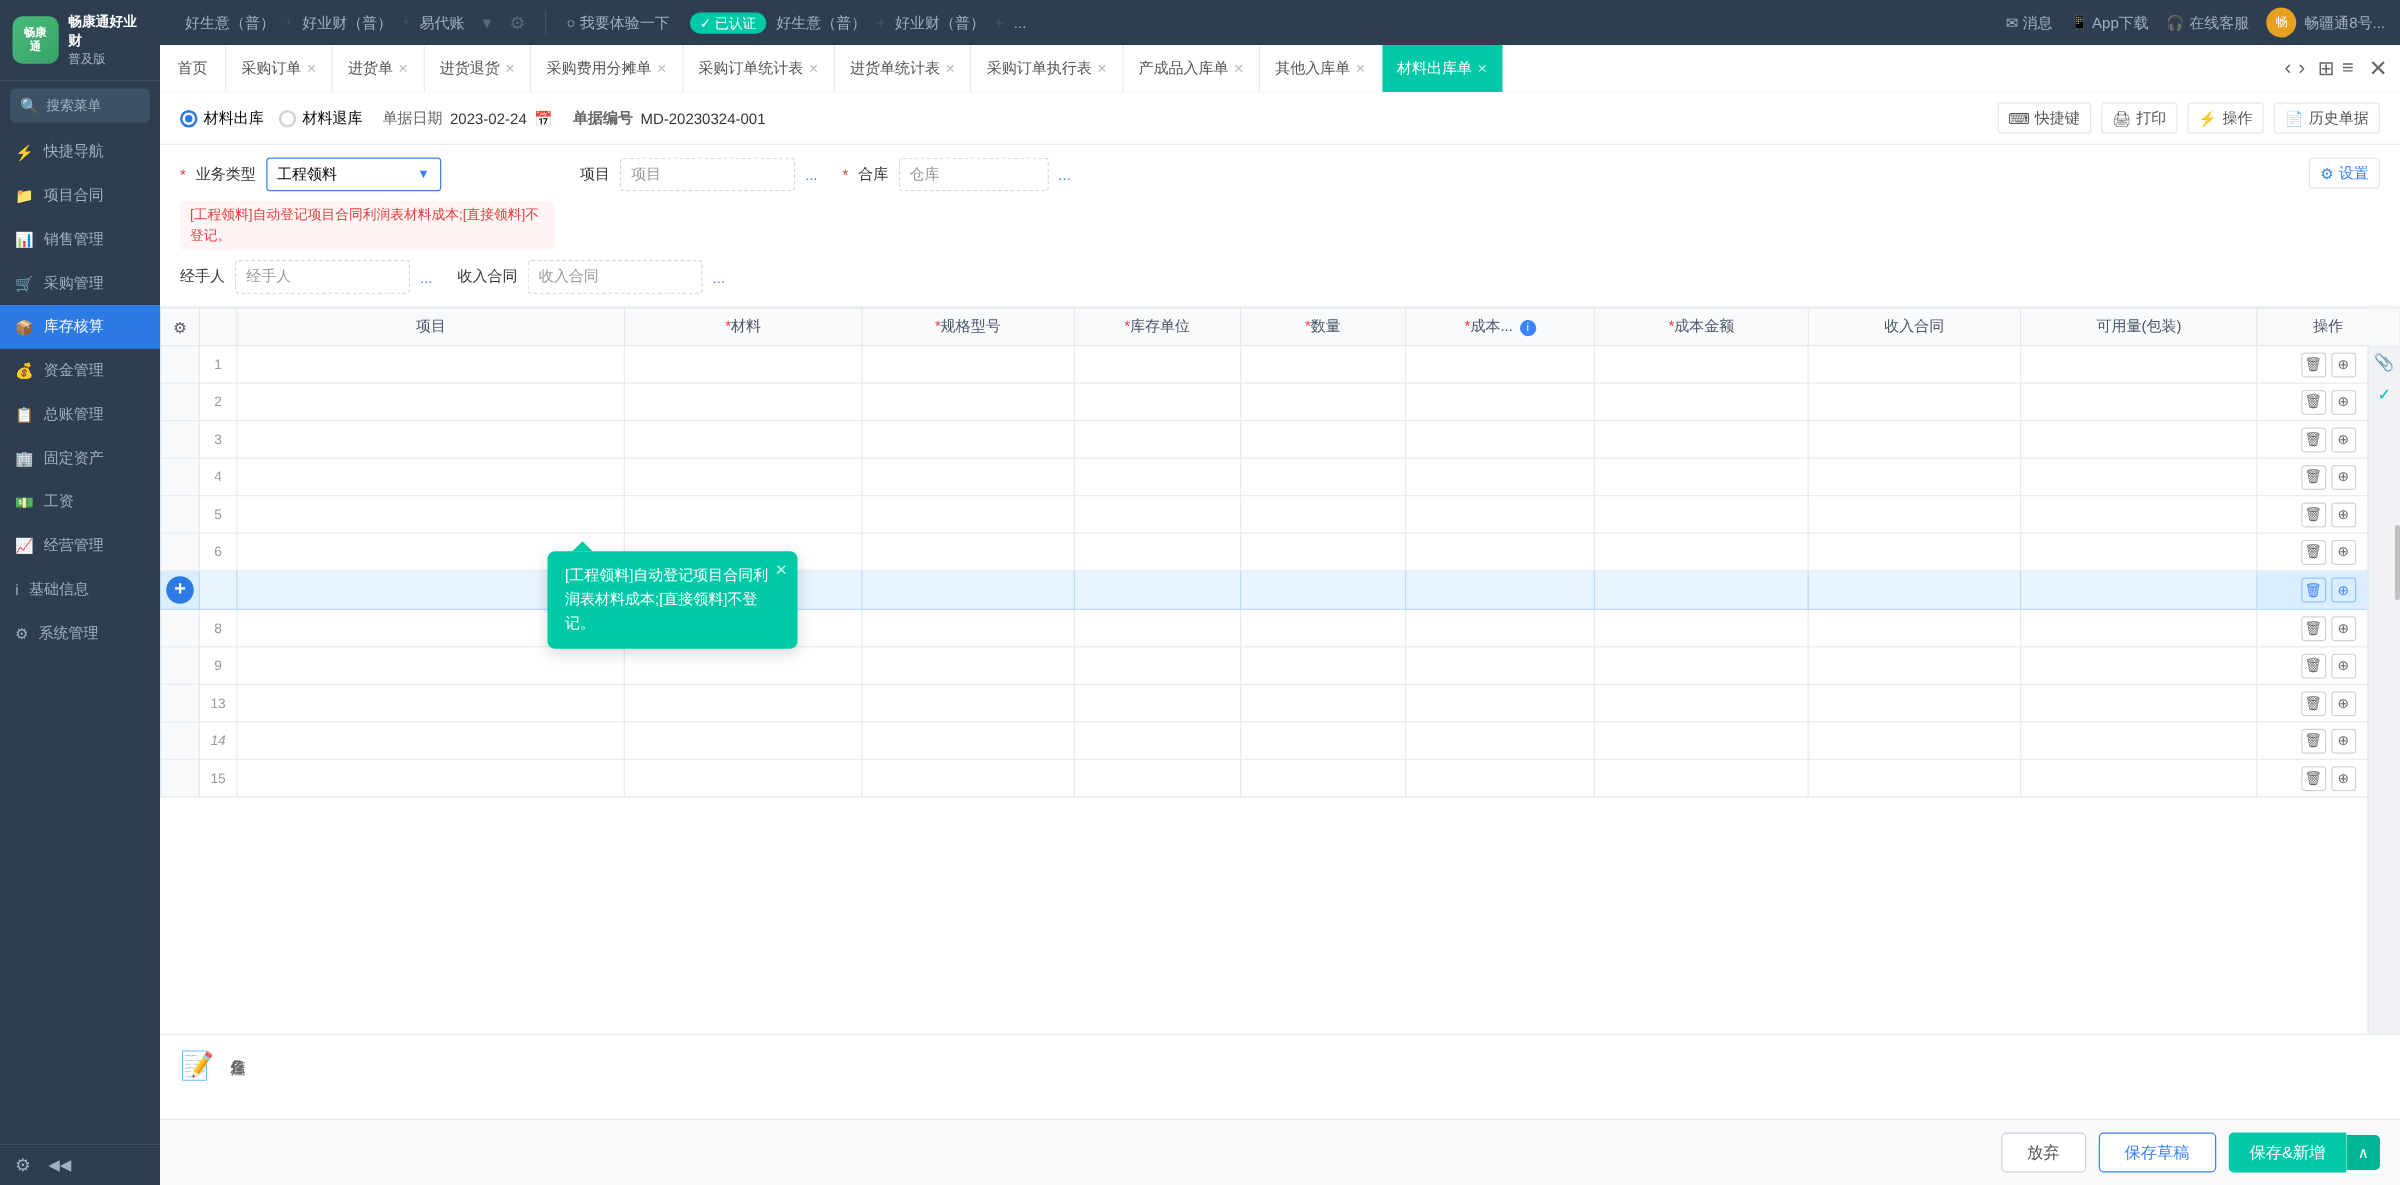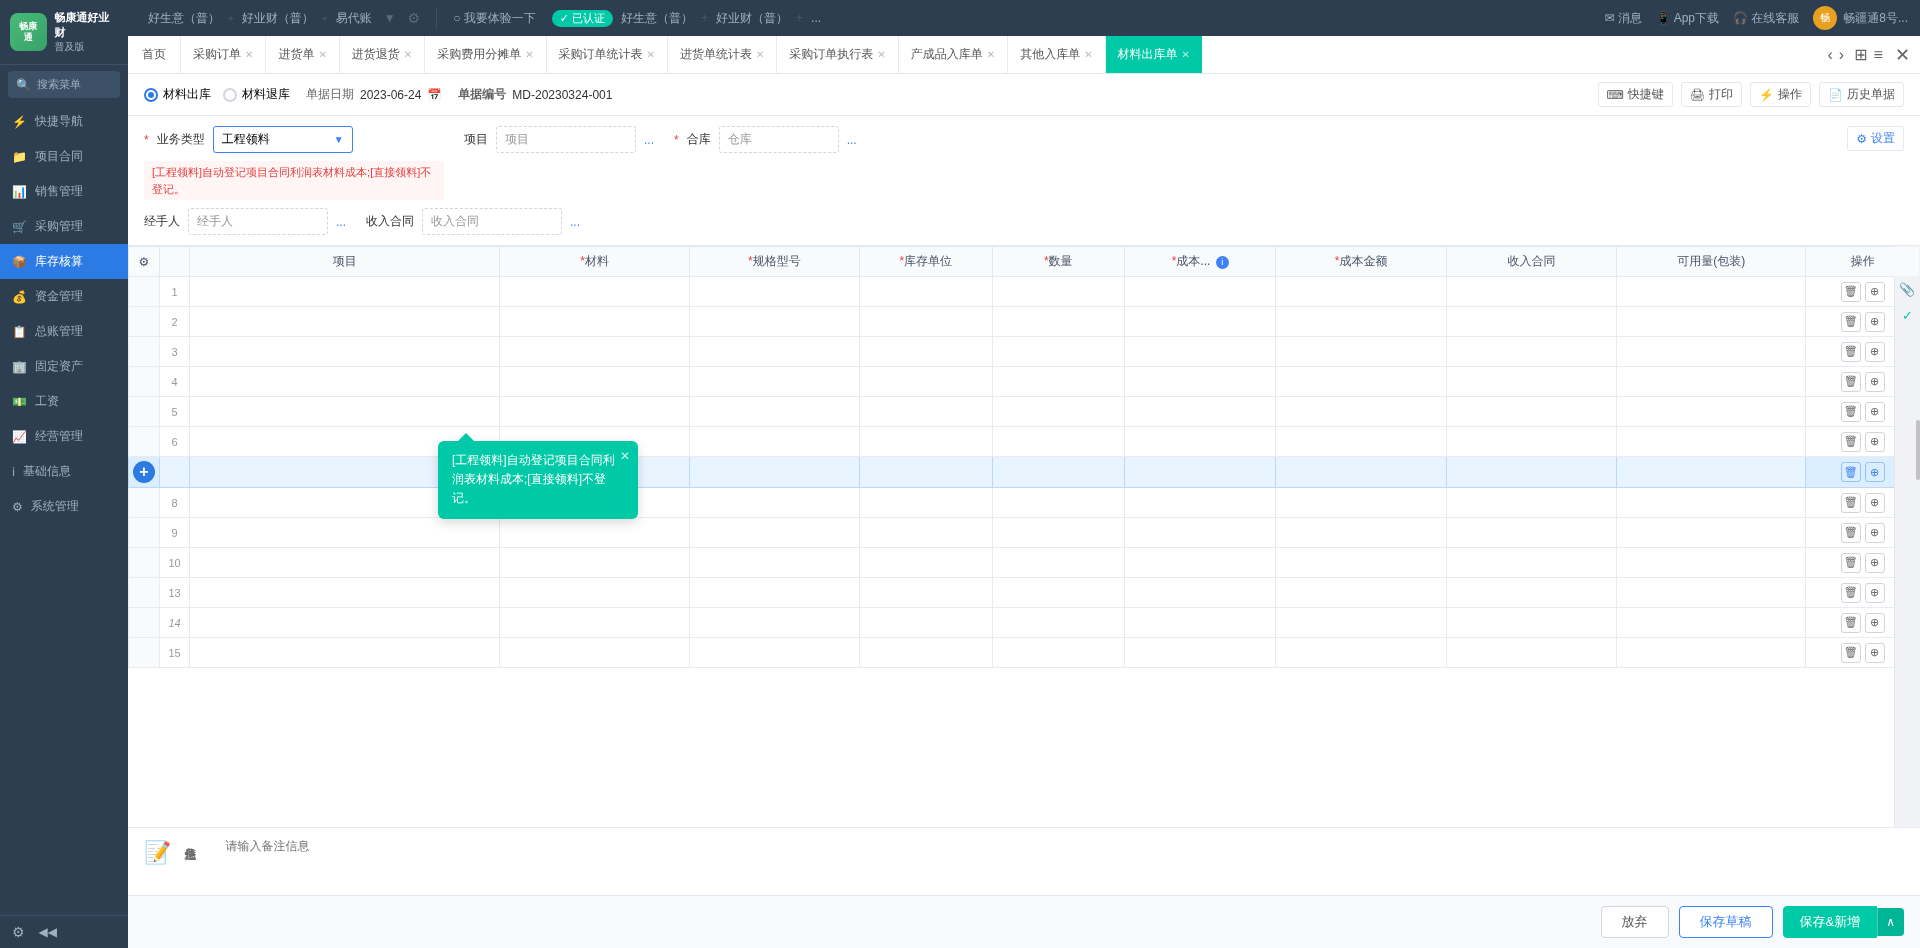--- a/index.html
+++ b/index.html
@@ -183,21 +183,21 @@
             </div>
             <span>材料出库</span>
           </label>
           <label style="display:flex;align-items:center;gap:5px;cursor:pointer;font-size:12px;">
             <div style="width:14px;height:14px;border-radius:50%;border:2px solid #d1d5db;"></div>
             <span>材料退库</span>
           </label>
         </div>
         <div style="display:flex;align-items:center;gap:6px;font-size:12px;">
           <span style="color:#666;">单据日期</span>
-          <span style="color:#333;font-weight:500;">2023-06-24</span>
+          <span style="color:#333;font-weight:500;">2023-02-24</span>
           <span style="color:#3b82f6;cursor:pointer;">📅</span>
         </div>
         <div style="display:flex;align-items:center;gap:6px;font-size:12px;">
           <span style="color:#666;font-weight:bold;">单据编号</span>
           <span style="color:#333;font-weight:500;">MD-20230324-001</span>
         </div>
         <div style="margin-left:auto;display:flex;gap:8px;align-items:center;">
           <div style="display:flex;align-items:center;gap:4px;font-size:12px;color:#555;cursor:pointer;padding:3px 8px;border:1px solid #e2e8f0;border-radius:3px;">
             <span>⌨</span>
             <span>快捷键</span>
@@ -497,94 +497,75 @@
                 <td style="border:1px solid #e8ecf0;"></td>
                 <td style="border:1px solid #e8ecf0;padding:4px;height:30px;">
                   <div style="display:flex;gap:4px;justify-content:center;">
                     <div style="width:20px;height:20px;border:1px solid #d1d5db;border-radius:3px;display:flex;align-items:center;justify-content:center;cursor:pointer;font-size:11px;color:#666;">🗑</div>
                     <div style="width:20px;height:20px;border:1px solid #d1d5db;border-radius:3px;display:flex;align-items:center;justify-content:center;cursor:pointer;font-size:11px;color:#666;">⊕</div>
                   </div>
                 </td>
               </tr>
             <tr>
                 <td style="border:1px solid #e8ecf0;padding:4px;height:30px;background:#f8fafc;"></td>
-                <td style="border:1px solid #e8ecf0;padding:4px;text-align:center;height:30px;color:#999;font-size:11px;">10</td>
+                <td style="border:1px solid #e8ecf0;padding:4px;text-align:center;height:30px;color:#999;font-size:11px;">13</td>
                 <td style="border:1px solid #e8ecf0;"></td>
                 <td style="border:1px solid #e8ecf0;"></td>
                 <td style="border:1px solid #e8ecf0;"></td>
                 <td style="border:1px solid #e8ecf0;"></td>
                 <td style="border:1px solid #e8ecf0;"></td>
                 <td style="border:1px solid #e8ecf0;"></td>
                 <td style="border:1px solid #e8ecf0;"></td>
                 <td style="border:1px solid #e8ecf0;"></td>
                 <td style="border:1px solid #e8ecf0;"></td>
                 <td style="border:1px solid #e8ecf0;padding:4px;height:30px;">
                   <div style="display:flex;gap:4px;justify-content:center;">
                     <div style="width:20px;height:20px;border:1px solid #d1d5db;border-radius:3px;display:flex;align-items:center;justify-content:center;cursor:pointer;font-size:11px;color:#666;">🗑</div>
                     <div style="width:20px;height:20px;border:1px solid #d1d5db;border-radius:3px;display:flex;align-items:center;justify-content:center;cursor:pointer;font-size:11px;color:#666;">⊕</div>
                   </div>
                 </td>
               </tr>
             <tr>
                 <td style="border:1px solid #e8ecf0;padding:4px;height:30px;background:#f8fafc;"></td>
-                <td style="border:1px solid #e8ecf0;padding:4px;text-align:center;height:30px;color:#999;font-size:11px;">13</td>
+                <td style="border:1px solid #e8ecf0;padding:4px;text-align:center;height:30px;color:#999;font-size:11px;font-style:italic;">14</td>
                 <td style="border:1px solid #e8ecf0;"></td>
                 <td style="border:1px solid #e8ecf0;"></td>
                 <td style="border:1px solid #e8ecf0;"></td>
                 <td style="border:1px solid #e8ecf0;"></td>
                 <td style="border:1px solid #e8ecf0;"></td>
                 <td style="border:1px solid #e8ecf0;"></td>
                 <td style="border:1px solid #e8ecf0;"></td>
                 <td style="border:1px solid #e8ecf0;"></td>
                 <td style="border:1px solid #e8ecf0;"></td>
                 <td style="border:1px solid #e8ecf0;padding:4px;height:30px;">
                   <div style="display:flex;gap:4px;justify-content:center;">
                     <div style="width:20px;height:20px;border:1px solid #d1d5db;border-radius:3px;display:flex;align-items:center;justify-content:center;cursor:pointer;font-size:11px;color:#666;">🗑</div>
                     <div style="width:20px;height:20px;border:1px solid #d1d5db;border-radius:3px;display:flex;align-items:center;justify-content:center;cursor:pointer;font-size:11px;color:#666;">⊕</div>
                   </div>
                 </td>
               </tr>
             <tr>
                 <td style="border:1px solid #e8ecf0;padding:4px;height:30px;background:#f8fafc;"></td>
-                <td style="border:1px solid #e8ecf0;padding:4px;text-align:center;height:30px;color:#999;font-size:11px;font-style:italic;">14</td>
+                <td style="border:1px solid #e8ecf0;padding:4px;text-align:center;height:30px;color:#999;font-size:11px;">15</td>
                 <td style="border:1px solid #e8ecf0;"></td>
                 <td style="border:1px solid #e8ecf0;"></td>
                 <td style="border:1px solid #e8ecf0;"></td>
                 <td style="border:1px solid #e8ecf0;"></td>
                 <td style="border:1px solid #e8ecf0;"></td>
                 <td style="border:1px solid #e8ecf0;"></td>
                 <td style="border:1px solid #e8ecf0;"></td>
                 <td style="border:1px solid #e8ecf0;"></td>
                 <td style="border:1px solid #e8ecf0;"></td>
                 <td style="border:1px solid #e8ecf0;padding:4px;height:30px;">
                   <div style="display:flex;gap:4px;justify-content:center;">
                     <div style="width:20px;height:20px;border:1px solid #d1d5db;border-radius:3px;display:flex;align-items:center;justify-content:center;cursor:pointer;font-size:11px;color:#666;">🗑</div>
                     <div style="width:20px;height:20px;border:1px solid #d1d5db;border-radius:3px;display:flex;align-items:center;justify-content:center;cursor:pointer;font-size:11px;color:#666;">⊕</div>
                   </div>
                 </td>
               </tr>
-            <tr>
-                <td style="border:1px solid #e8ecf0;padding:4px;height:30px;background:#f8fafc;"></td>
-                <td style="border:1px solid #e8ecf0;padding:4px;text-align:center;height:30px;color:#999;font-size:11px;">15</td>
-                <td style="border:1px solid #e8ecf0;"></td>
-                <td style="border:1px solid #e8ecf0;"></td>
-                <td style="border:1px solid #e8ecf0;"></td>
-                <td style="border:1px solid #e8ecf0;"></td>
-                <td style="border:1px solid #e8ecf0;"></td>
-                <td style="border:1px solid #e8ecf0;"></td>
-                <td style="border:1px solid #e8ecf0;"></td>
-                <td style="border:1px solid #e8ecf0;"></td>
-                <td style="border:1px solid #e8ecf0;"></td>
-                <td style="border:1px solid #e8ecf0;padding:4px;height:30px;">
-                  <div style="display:flex;gap:4px;justify-content:center;">
-                    <div style="width:20px;height:20px;border:1px solid #d1d5db;border-radius:3px;display:flex;align-items:center;justify-content:center;cursor:pointer;font-size:11px;color:#666;">🗑</div>
-                    <div style="width:20px;height:20px;border:1px solid #d1d5db;border-radius:3px;display:flex;align-items:center;justify-content:center;cursor:pointer;font-size:11px;color:#666;">⊕</div>
-                  </div>
-                </td>
-              </tr>
 
           </tbody>
         </table>
 
         <div style="position:absolute;top:195px;left:310px;background:#00c9a7;color:#fff;border-radius:6px;padding:10px 14px;font-size:12px;line-height:1.6;max-width:200px;z-index:100;box-shadow:0 4px 12px rgba(0,0,0,0.15);">
           <div style="position:absolute;left:20px;top:-8px;width:0;height:0;border-left:8px solid transparent;border-right:8px solid transparent;border-bottom:8px solid #00c9a7;"></div>
           <span style="position:absolute;top:6px;right:8px;cursor:pointer;font-size:12px;color:rgba(255,255,255,0.8);">✕</span>
           <span>[工程领料]自动登记项目合同利润表材料成本;[直接领料]不登记。</span>
         </div>
 
@@ -593,21 +574,20 @@
           <div style="width:22px;height:22px;display:flex;align-items:center;justify-content:center;cursor:pointer;color:#666;font-size:13px;border-radius:3px;">📎</div>
           <div style="width:22px;height:22px;display:flex;align-items:center;justify-content:center;cursor:pointer;color:#00c9a7;font-size:13px;border-radius:3px;">✓</div>
 
           <div style="position:absolute;right:0;top:30%;width:4px;height:60px;background:#c1c1c1;border-radius:2px;"></div>
         </div>
       </div>
 
       <div style="padding:10px 16px;border-top:1px solid #e8ecf0;background:#fff;display:flex;align-items:flex-start;gap:10px;min-height:68px;flex-shrink:0;">
         <div style="color:#3b82f6;font-size:22px;margin-top:2px;">📝</div>
         <div style="font-size:12px;color:#666;writing-mode:vertical-rl;text-orientation:mixed;padding-right:8px;border-right:1px solid #e2e8f0;margin-right:8px;">备注信息</div>
-        <textarea style="flex: 1 1 0%; border: none; outline: none; font-size: 12px; color: rgb(153, 153, 153); resize: none; background: transparent; height: 46px; font-family: inherit;" placeholder="请输入备注信息"></textarea>
       </div>
 
       <div style="padding:10px 16px;background:#f8fafc;border-top:1px solid #e2e8f0;display:flex;justify-content:flex-end;gap:10px;align-items:center;flex-shrink:0;">
         <button style="padding:6px 20px;border-radius:4px;font-size:13px;cursor:pointer;background:#fff;border:1px solid #d1d5db;color:#555;">放弃</button>
         <button style="padding:6px 20px;border-radius:4px;font-size:13px;cursor:pointer;background:#fff;border:1px solid #3b82f6;color:#3b82f6;">保存草稿</button>
         <div style="display:flex;align-items:center;">
           <button style="padding:6px 16px;background:#00c9a7;border:1px solid #00c9a7;color:#fff;border-radius:4px 0 0 4px;cursor:pointer;font-size:13px;">保存&amp;新增</button>
           <button style="padding:6px 8px;background:#00b596;border:1px solid #00b596;color:#fff;border-radius:0 4px 4px 0;cursor:pointer;border-left:1px solid rgba(255,255,255,0.3);font-size:12px;">∧</button>
         </div>
       </div>

